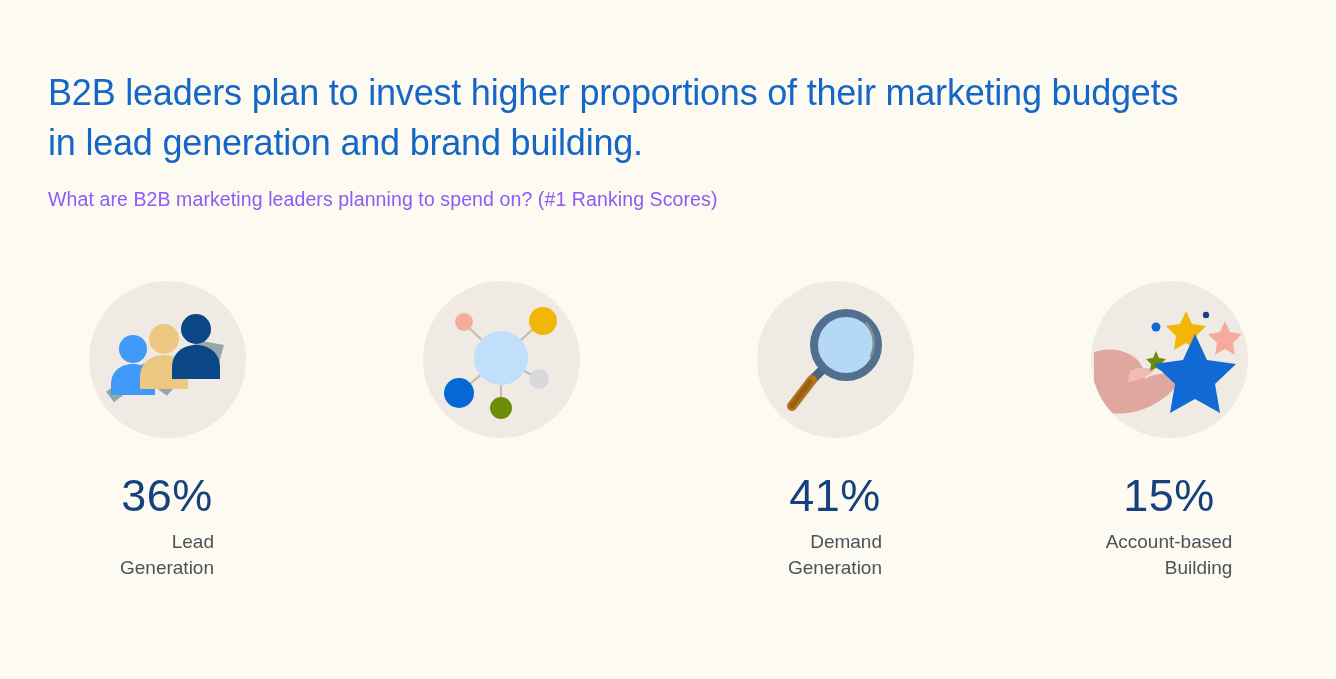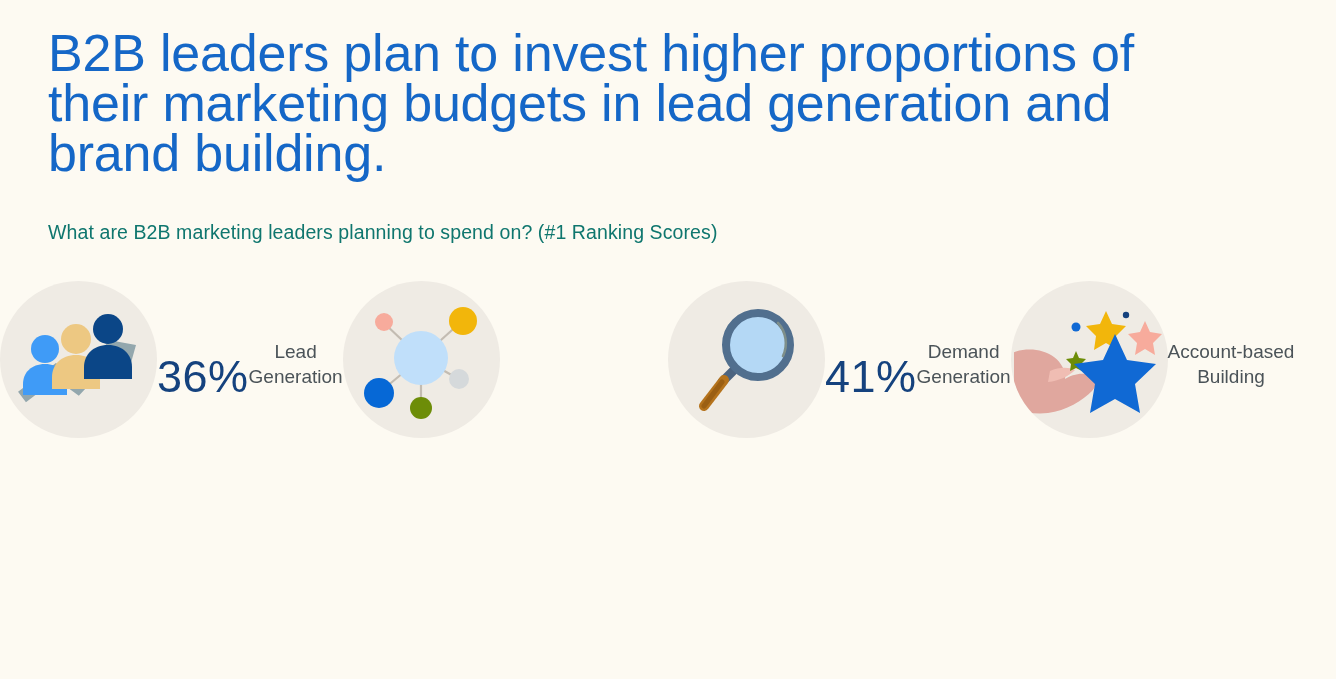--- a/index.html
+++ b/index.html
@@ -26,50 +26,51 @@
   
   .header {
     position: absolute;
     left: 48px;
     top: 28px;
     width: 1180px;
   }
 
   .title {
     color: #1567c7;
-    font-size: 52px;
+    font-size: 36px;
     line-height: 50px;
     font-weight: 400;
     letter-spacing: -0.2px;
     width: 1135px;
+    margin-top: 40px;
   }
 
   .subtitle {
-    margin-top: 41px;
-    color: #0f766e;
+    margin-top: 18px;
+    color: #8b5cf6;
     font-size: 19.5px;
     line-height: 26px;
     font-weight: 400;
     letter-spacing: 0.1px;
   }
 
   
   .stats-row {
     position: absolute;
     left: 0;
     top: 281px;
     width: 1336px;
     display: flex;
     align-items: flex-start;
   }
 
   .stat {
     flex: 1 1 0;
     display: flex;
-    flex-direction: row;
+    flex-direction: column;
     align-items: center;
   }
 
   .stat-circle {
     width: 157px;
     height: 157px;
     border-radius: 50%;
     background: #efebe4;
     display: flex;
     align-items: center;
@@ -87,21 +88,21 @@
     font-weight: 400;
     letter-spacing: 0.5px;
   }
 
   .stat-label {
     margin-top: 9px;
     color: #4b5358;
     font-size: 19px;
     line-height: 25.5px;
     font-weight: 400;
-    text-align: center;
+    text-align: right;
     white-space: pre-line;
   }
 </style>
 </head>
 <body>
 
 <div class="page">
 
   <div class="header">
     <h1 class="title">B2B leaders plan to invest higher proportions of their marketing budgets in lead generation and brand building.</h1>
@@ -198,18 +199,19 @@
 
             <path d="M131 22 l5 11 l12 2 l-9 9 l2 12 l-10 -6 l-10 6 l2 -12 l-9 -9 l12 -2 z" fill="#f7ab9c"></path>
 
             <path d="M101 35 l12 26 l29 4 l-21 20 l5 29 l-25 -14 l-25 14 l5 -29 l-21 -20 l29 -4 z" fill="#1069d4"></path>
 
             <circle cx="62" cy="28" r="4.5" fill="#1069d4"></circle>
             <circle cx="112" cy="16" r="3.2" fill="#15427e"></circle>
           </svg>
         </span>
       </div>
+      <div class="stat-value">15%</div>
       <div class="stat-label">Account-based
 Building</div>
     </div>
 
   </div>
 </div>
 
 </body></html>

